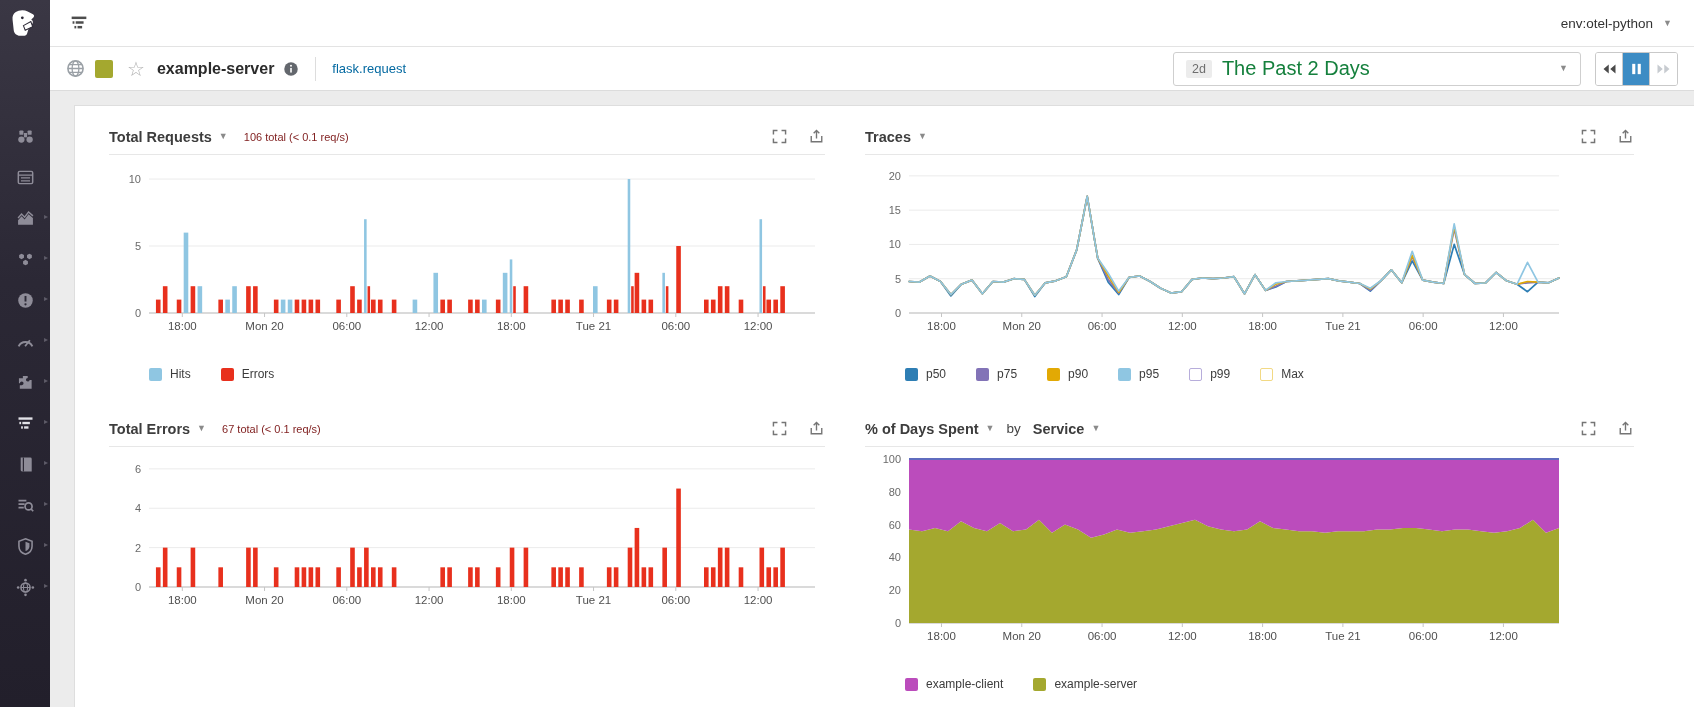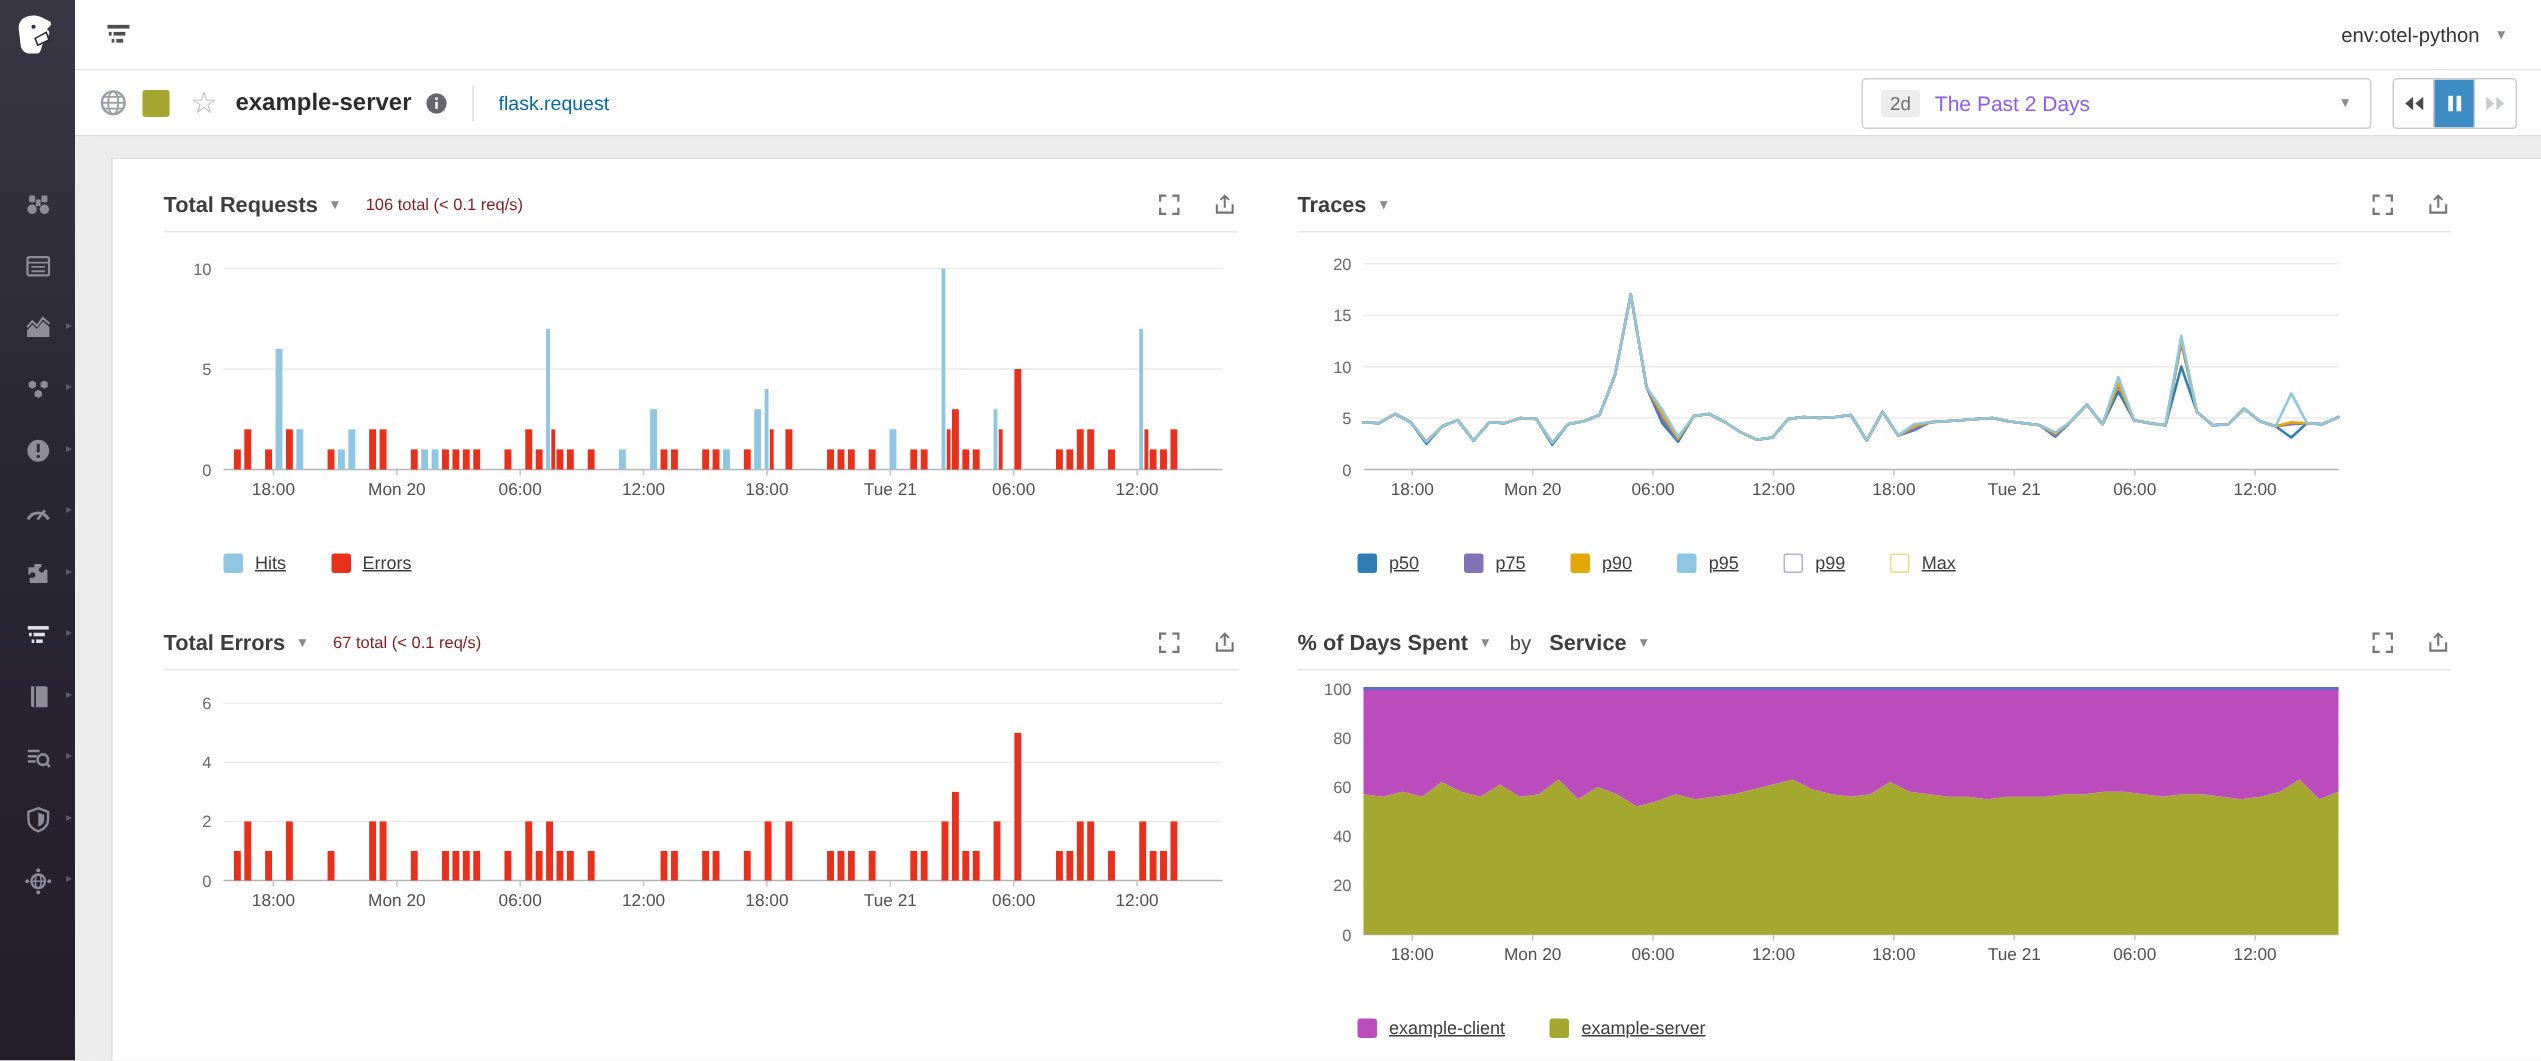--- a/index.html
+++ b/index.html
@@ -31,24 +31,24 @@
 
   .servicebar { height:44px; background:#fff; border-bottom:1px solid #dcdcdc; display:flex; align-items:center; padding:0 16px 0 16px; }
   .svc-left { display:flex; align-items:center; }
   .svc-swatch { width:18px; height:18px; border-radius:2px; margin-left:10px; }
   .star { font-size:20px; color:#b3b3b3; margin-left:14px; cursor:pointer; line-height:1; }
   .svc-name { font-size:16px; font-weight:bold; color:#2b2b2b; margin-left:12px; }
   .info-ic { margin-left:9px; }
   .vdiv { width:1px; height:24px; background:#ddd; margin:0 16px; }
   .svc-resource { font-size:13px; color:#0369a1; }
   .svc-spacer { flex:1; }
-  .timebox { width:340px; height:34px; border:1px solid #cfcfcf; border-radius:3px; background:#fff;
+  .timebox { width:408px; height:34px; border:1px solid #cfcfcf; border-radius:3px; background:#fff;
     display:flex; align-items:center; padding:0 12px; cursor:pointer; }
   .range-badge { background:#ececec; border-radius:2px; color:#6e6e6e; font-size:12.5px; padding:2px 6px; }
-  .range-label { font-size:14px; color:#8b5cf6; margin-left:10px; flex:1; }
+  .range-label { font-size:20px; color:#15803d; margin-left:10px; flex:1; }
   .btn-group { display:flex; margin-left:14px; border:1px solid #c9c9c9; border-radius:3px; overflow:hidden; }
   .tbtn { width:27px; height:32px; background:#fff; display:flex; align-items:center; justify-content:center; cursor:pointer; border-right:1px solid #c9c9c9; }
   .tbtn:last-child { border-right:none; }
   .tbtn.pause { background:#3d8cc4; }
 
   .content { flex:1; background:#ececec; padding:14px 0 0 13px; min-height:0;margin-left:11px; }
   .card { background:#fff; border:1px solid #dedede; border-bottom:none; border-right:none; height:100%;
     padding:22px 20px 0 34px; display:grid; grid-template-columns:756px 1fr; grid-template-rows:292px auto; }
 
   .panel { padding-right:40px; }
@@ -56,21 +56,21 @@
   .ptitle { font-size:14.5px; font-weight:bold; color:#3d3d3d; }
   .pdrop { display:flex; align-items:center; gap:7px; cursor:pointer; }
   .psummary { font-size:11px; color:#7f1d1d; margin-left:16px; }
   .pby { font-size:13.5px; color:#444; margin:0 12px; }
   .ph-spacer { flex:1; }
   .ph-ic { width:17px; height:17px; margin-left:20px; cursor:pointer; }
   .panel-divider { border-bottom:1px solid #e7e7e7; margin-top:9px; }
   .legend { display:flex; align-items:center; margin:8px 0 0 40px; }
   .legend .li { display:flex; align-items:center; margin-right:30px; cursor:pointer; }
   .legend .sw { width:13px; height:13px; border-radius:2px; margin-right:8px; }
-  .legend .lb { font-size:12px; color:#3c3c3c;text-decoration:underline; }
+  .legend .lb { font-size:12px; color:#3c3c3c; }
   .ytick { font-size:11px; fill:#6a6a6a; }
   .xtick { font-size:11.5px; fill:#4f4f4f; }
 </style>
 </head>
 <body>
 
 <div class="app">
 
   <aside class="sidebar">
     <div class="logo-box">

